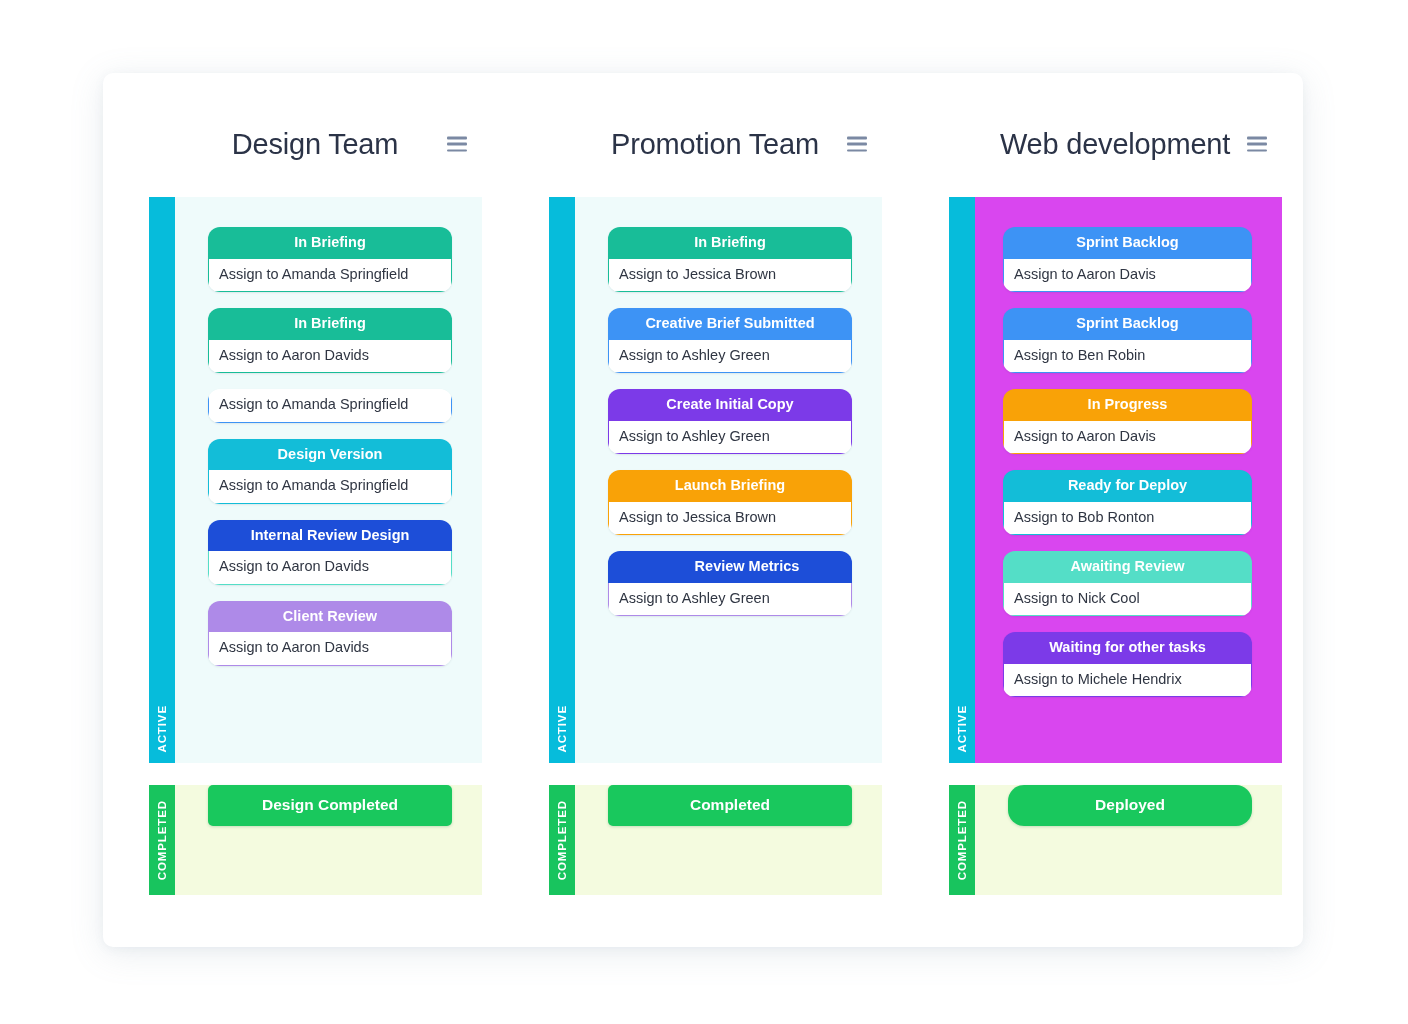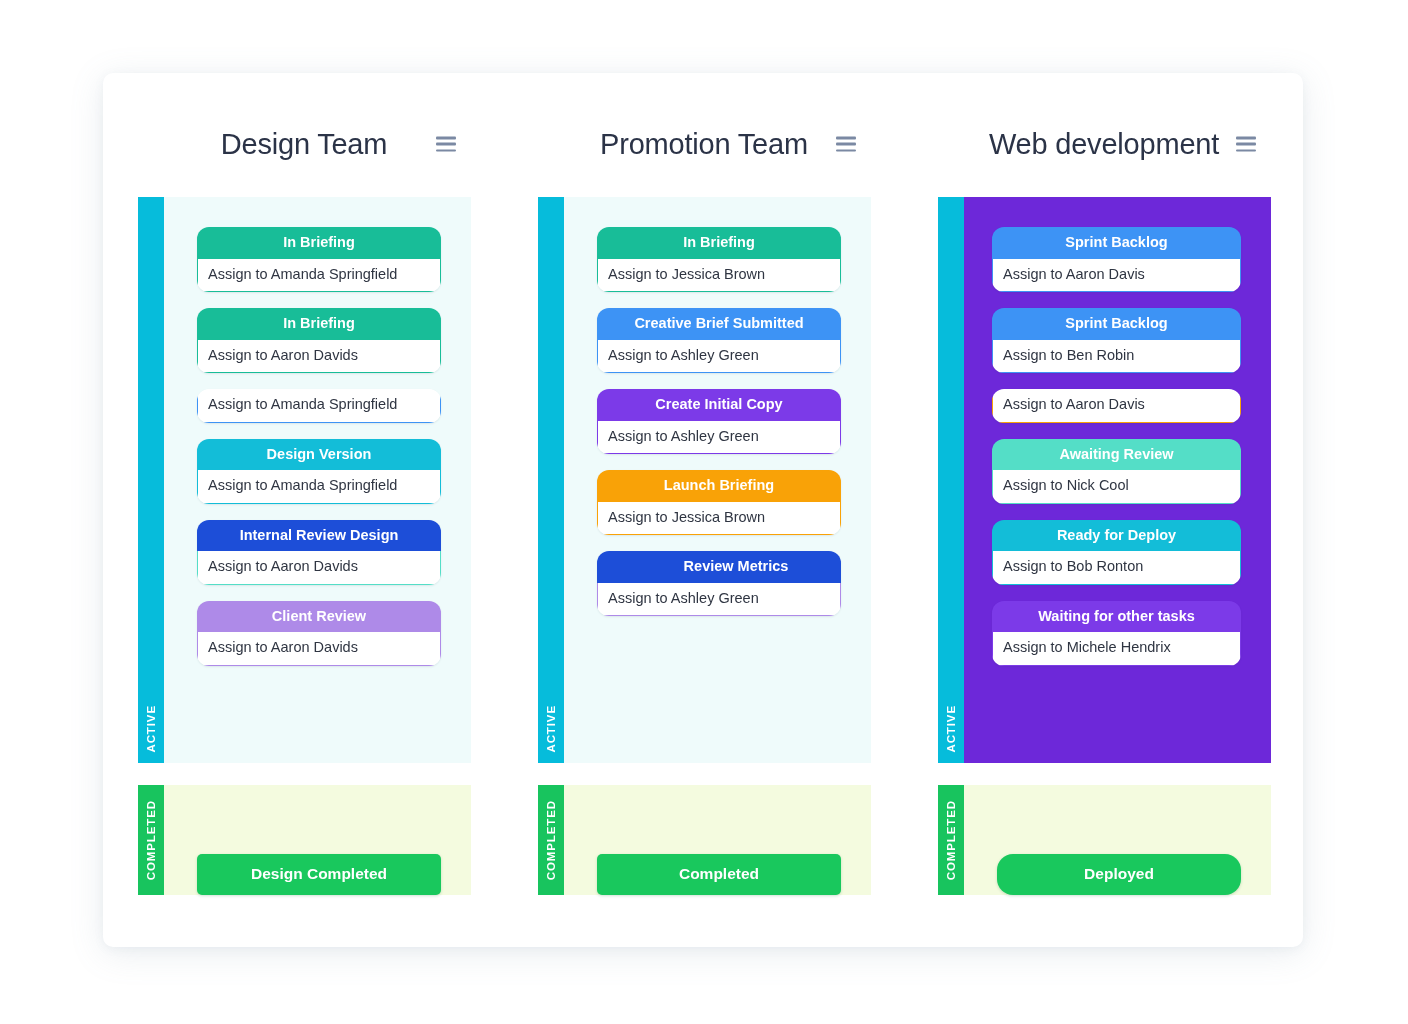--- a/index.html
+++ b/index.html
@@ -20,21 +20,21 @@
     height: 874px;
     background: #ffffff;
     border-radius: 10px;
     box-shadow: 0 6px 34px rgba(120, 140, 160, 0.16),
                 0 2px 10px rgba(120, 140, 160, 0.08);
     box-sizing: border-box;
   }
 
   .columns {
     position: absolute;
-    left: 1px;
+    left: 12px;
     top: 0;
     width: 1200px;
     height: 874px;
     display: flex;
     flex-direction: row;
   }
 
   .column {
     width: 400px;
     position: relative;
@@ -149,21 +149,21 @@
     left: 34px;
     width: 333px;
     height: 110px;
     display: flex;
     flex-direction: row;
   }
   .section-body-completed {
     flex: 1 1 auto;
     background: #f4fbdf;
     display: flex;
-    align-items: flex-end;
+    align-items: flex-start;
     padding: 0 30px 0 33px;
     box-sizing: border-box;
   }
   .completed-card {
     width: 100%;
     background: #19c85d;
     color: #ffffff;
     text-align: center;
     font-size: 15.5px;
     font-weight: 700;
@@ -277,39 +277,40 @@
           <div class="hamburger-icon">
             <span></span>
             <span></span>
             <span></span>
           </div>
         </div>
         <div class="section-active">
           <div class="strip strip-active" style="background: rgb(6, 188, 219);">
             <div class="strip-label">ACTIVE</div>
           </div>
-          <div class="section-body-active" style="background: #6d28d9; padding-left: 28px;">
+          <div class="section-body-active" style="background: #d946ef; padding-left: 28px;">
             <div class="card">
               <div class="card-header" style="background: rgb(61, 147, 245);">Sprint Backlog</div>
               <div class="card-body" style="border-color: rgb(61, 147, 245);">Assign to Aaron Davis</div>
             </div>
             <div class="card">
               <div class="card-header" style="background: rgb(61, 147, 245);">Sprint Backlog</div>
               <div class="card-body" style="border-color: rgb(61, 147, 245);">Assign to Ben Robin</div>
             </div>
             <div class="card">
+              <div class="card-header" style="background: rgb(249, 162, 7);">In Progress</div>
               <div class="card-body" style="border-color: rgb(249, 162, 7);">Assign to Aaron Davis</div>
+            </div>
+            <div class="card">
+              <div class="card-header" style="background: rgb(19, 189, 216);">Ready for Deploy</div>
+              <div class="card-body" style="border-color: rgb(19, 189, 216);">Assign to Bob Ronton</div>
             </div>
             <div class="card">
               <div class="card-header" style="background: rgb(84, 222, 199);">Awaiting Review</div>
               <div class="card-body" style="border-color: rgb(84, 222, 199);">Assign to Nick Cool</div>
-            </div>
-            <div class="card">
-              <div class="card-header" style="background: rgb(19, 189, 216);">Ready for Deploy</div>
-              <div class="card-body" style="border-color: rgb(19, 189, 216);">Assign to Bob Ronton</div>
             </div>
             <div class="card">
               <div class="card-header" style="background: rgb(124, 58, 232);">Waiting for other tasks</div>
               <div class="card-body" style="border-color: rgb(124, 58, 232);">Assign to Michele Hendrix</div>
             </div>
           </div>
         </div>
         <div class="section-completed">
           <div class="strip strip-completed" style="background: rgb(24, 196, 94); align-items: center;">
             <div class="strip-label" style="margin-bottom: 0px;">COMPLETED</div>

